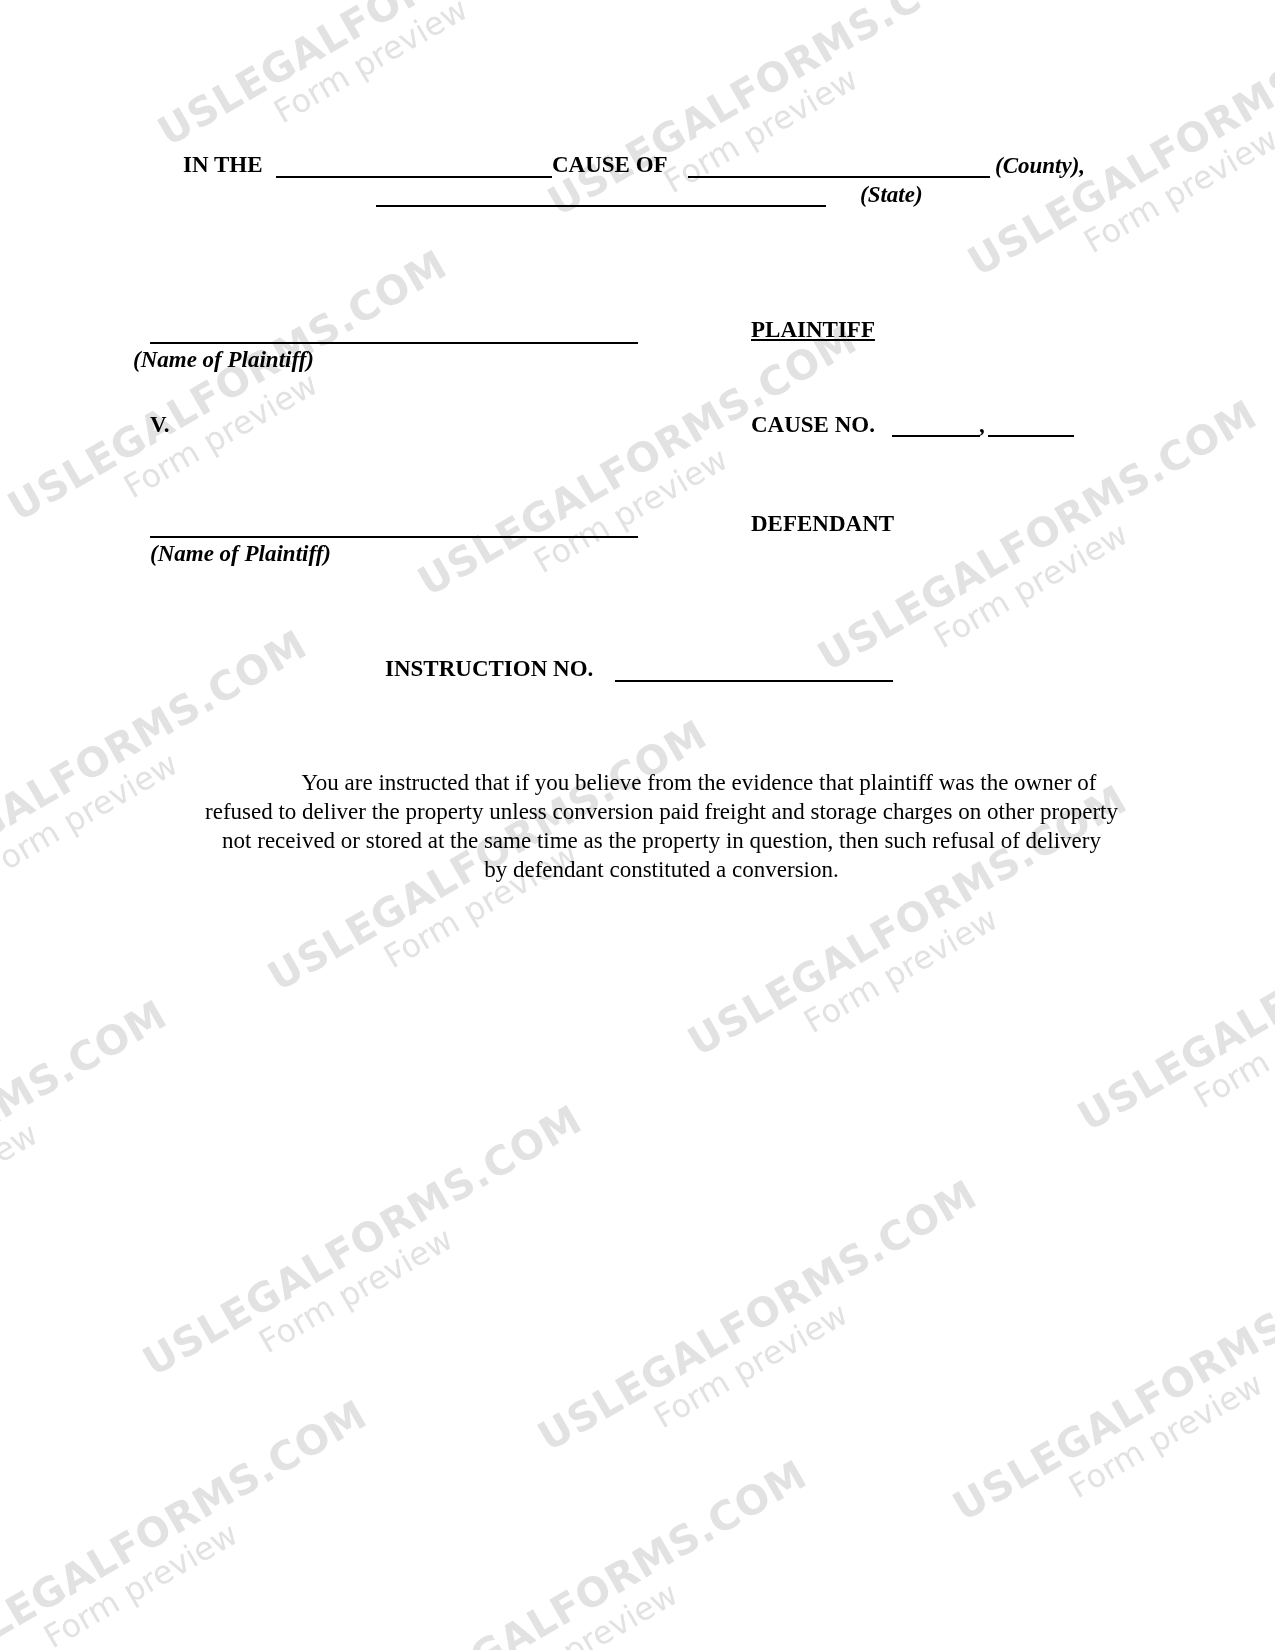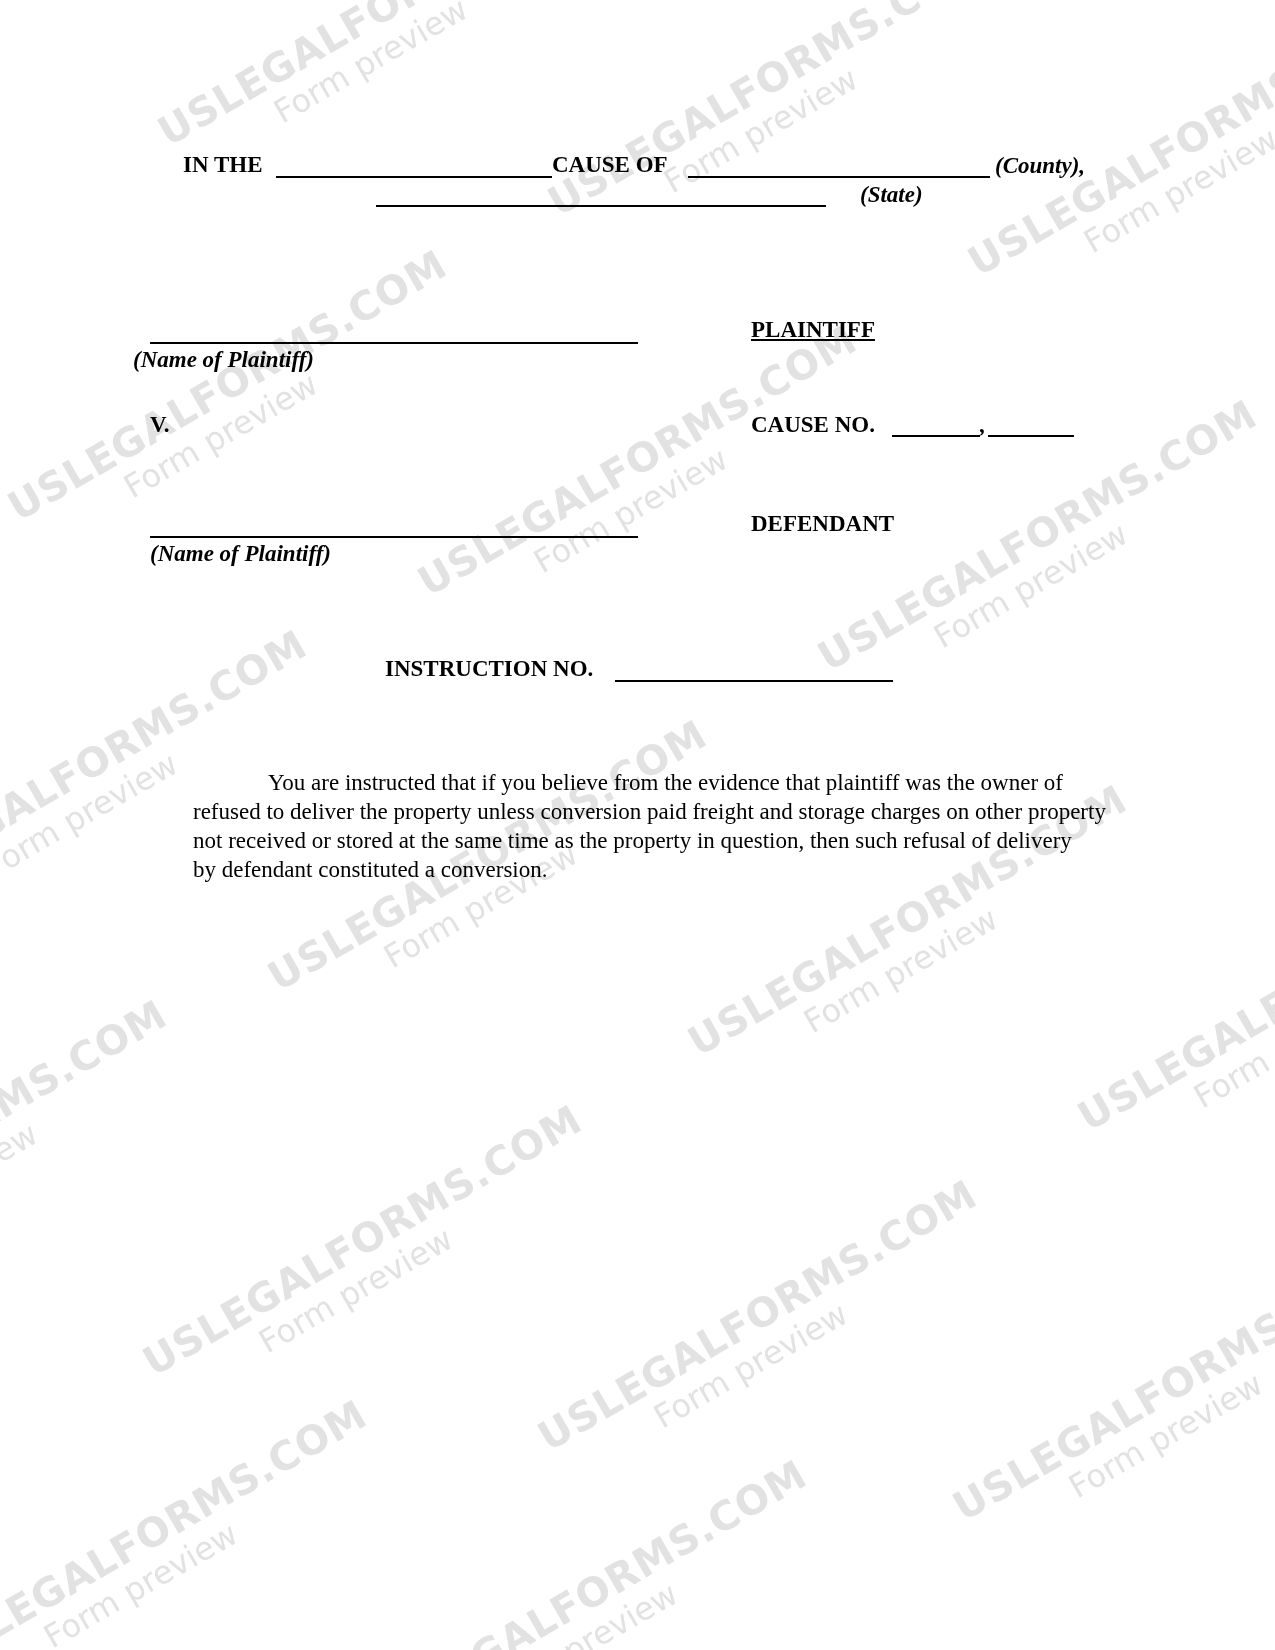--- a/index.html
+++ b/index.html
@@ -16,21 +16,21 @@
     position: absolute; left: 150px; top: 768px; width: 980px;
     font-size: 23px; line-height: 29px; white-space: normal;
   }
   .para .ln { display: block; white-space: nowrap; margin-left: 43px; }
   .wm {
     position: absolute; font-family: "DejaVu Sans", sans-serif; color: #e2e2e2;
     transform: rotate(-30deg); transform-origin: left top; pointer-events: none; white-space: nowrap; z-index: 0;
   }
   .wm .big { font-size: 40px; font-weight: bold; letter-spacing: 1px; display: block; }
   .wm .small { font-size: 32px; display: block; margin-left: 110px; margin-top: -2px; }
-  .content { position: absolute; inset: 0; z-index: 1; }
+  .content { position: absolute; inset: 0; z-index: 1; text-align: center; }
 </style>
 </head>
 <body>
 
 <div>
   <div class="wm" style="left:150px; top:115px;">
       <span class="big">USLEGALFORMS.COM</span>
       <span class="small">Form preview</span>
     </div>
   <div class="wm" style="left:540px; top:185px;">

